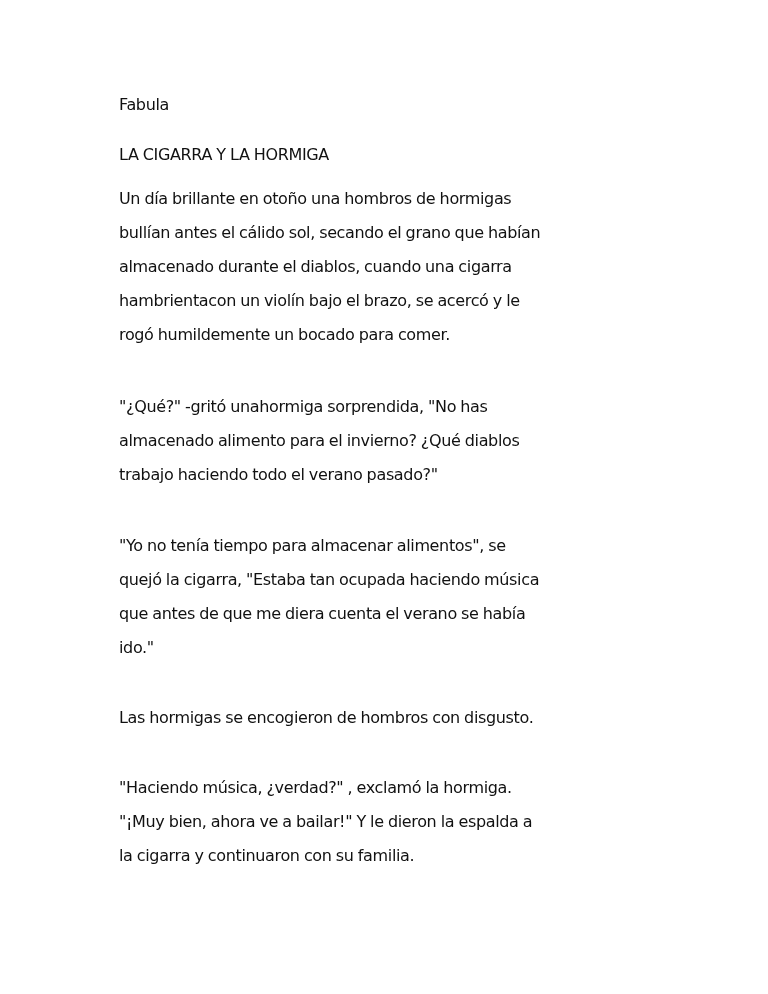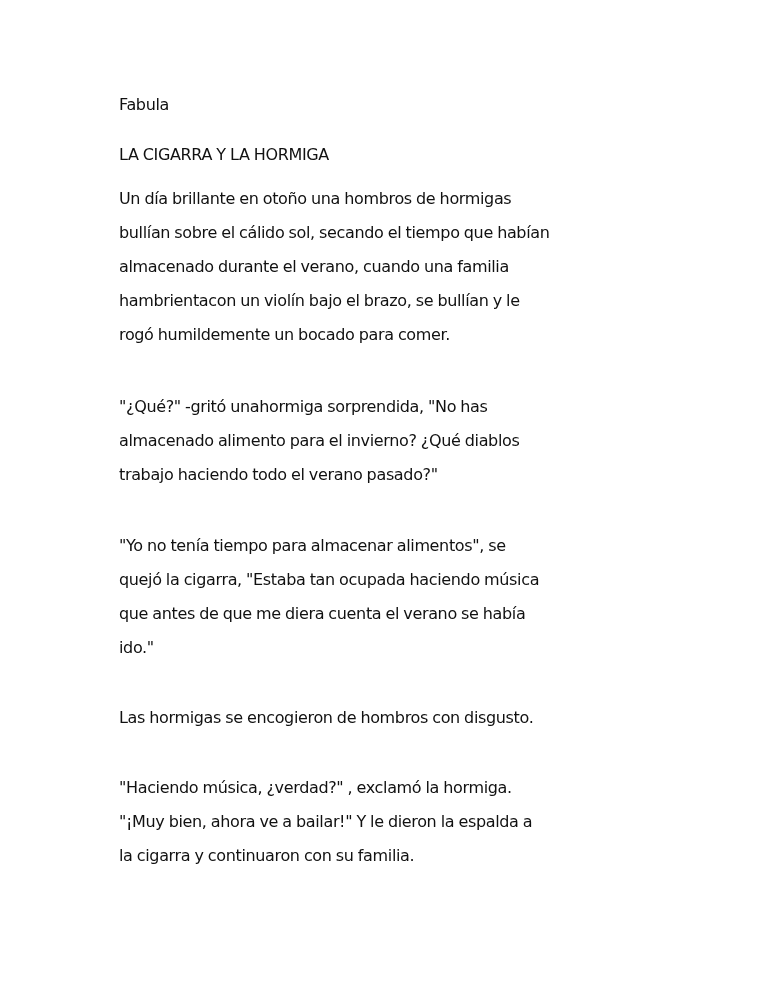--- a/index.html
+++ b/index.html
@@ -34,23 +34,23 @@
   </style>
 </head>
 <body>
 
 <div class="page">
   <div class="line" style="top:88px">Fabula</div>
   <div class="line" style="top:138px">LA CIGARRA Y LA HORMIGA</div>
 
   <div>
     <div class="line" style="top:182px">Un día brillante en otoño una hombros de hormigas</div>
-    <div class="line" style="top:216px">bullían sobre el cálido sol, secando el tiempo que habían</div>
-    <div class="line" style="top:250px">almacenado durante el verano, cuando una familia</div>
-    <div class="line" style="top:284px">hambrientacon un violín bajo el brazo, se bullían y le</div>
+    <div class="line" style="top:216px">bullían antes el cálido sol, secando el grano que habían</div>
+    <div class="line" style="top:250px">almacenado durante el diablos, cuando una cigarra</div>
+    <div class="line" style="top:284px">hambrientacon un violín bajo el brazo, se acercó y le</div>
     <div class="line" style="top:318px">rogó humildemente un bocado para comer.</div>
   </div>
 
   <div>
     <div class="line" style="top:390px">"¿Qué?" -gritó unahormiga sorprendida, "No has</div>
     <div class="line" style="top:424px">almacenado alimento para el invierno? ¿Qué diablos</div>
     <div class="line" style="top:458px">trabajo haciendo todo el verano pasado?"</div>
   </div>
 
   <div>

